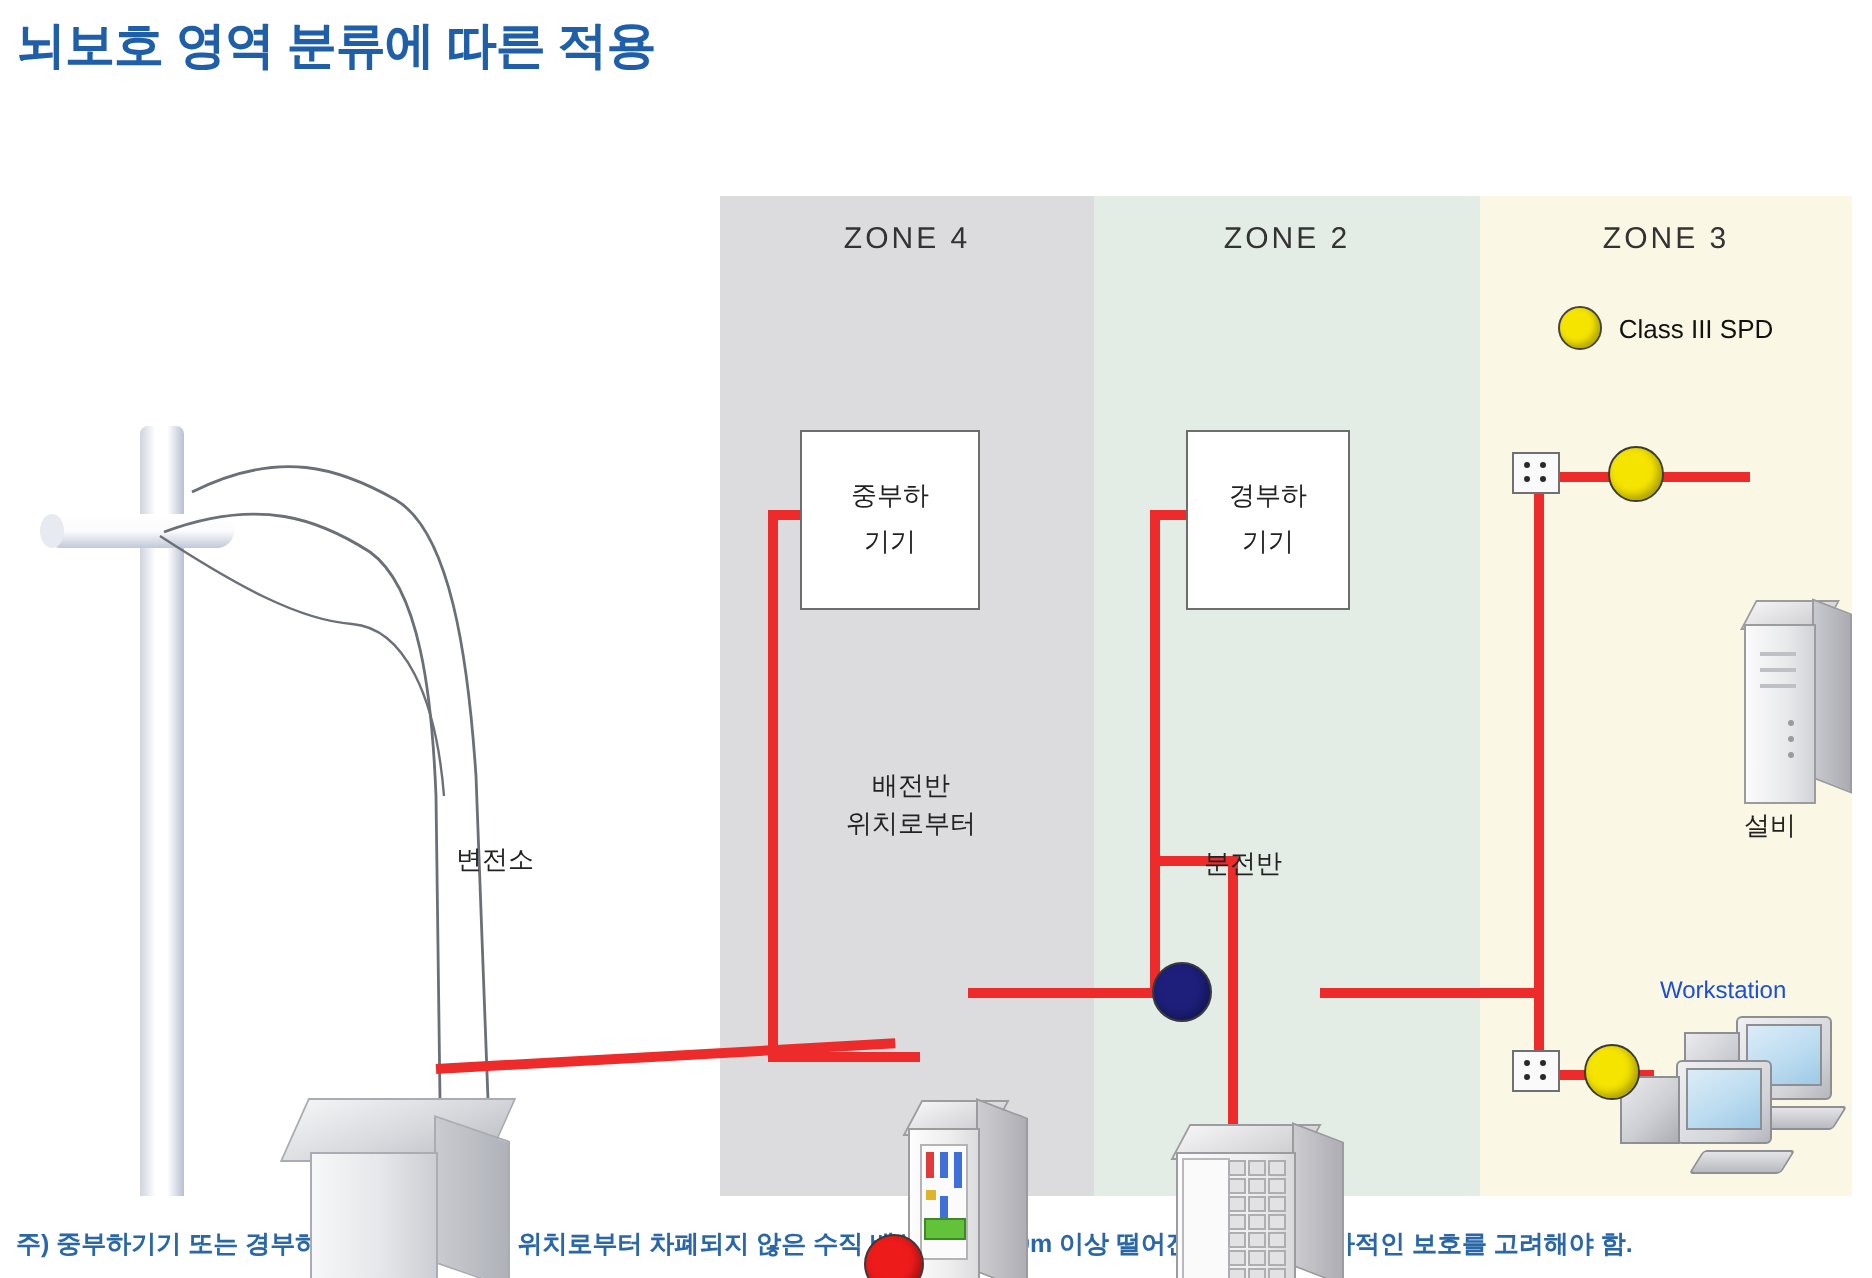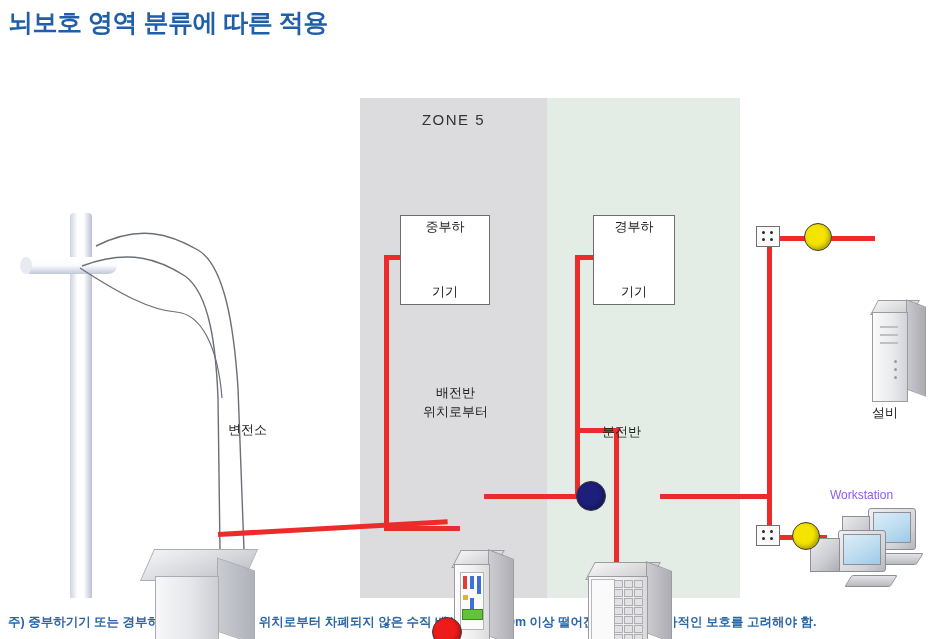--- a/index.html
+++ b/index.html
@@ -39,26 +39,26 @@
   .legend-label{font-size:13px;color:#111;white-space:nowrap;}
 
   
   .wire{position:absolute;background:#ee2b2b;z-index:3;}
   .wh{height:5px;}
   .wv{width:5px;}
 
   
   .eq-box{
     position:absolute;background:#ffffff;border:1.5px solid #6d6d6d;
-    display:flex;flex-direction:column;align-items:center;justify-content:space-between;
+    display:flex;flex-direction:column;align-items:center;justify-content:center;
     font-size:13px;color:#222;line-height:1.75;z-index:4;
   }
 
   .caption{position:absolute;font-size:13px;color:#222;white-space:nowrap;z-index:6;line-height:1.45;text-align:center;}
-  .caption.en{font-size:12px;color:#8b5cf6;}
+  .caption.en{font-size:12px;color:#1d4ed8;}
 
   .spd{
     position:absolute;border-radius:50%;border:1.5px solid #3a3a3a;z-index:7;
     box-shadow:inset -2px -2px 4px rgba(0,0,0,.3);
   }
 
   
   #pole{position:absolute;left:60px;top:115px;width:22px;height:385px;
     background:linear-gradient(90deg,#cfd3e0 0%,#ffffff 35%,#ffffff 62%,#b9c0d2 100%);
     border-radius:4px 4px 0 0;z-index:2;}
@@ -147,26 +147,34 @@
 </head>
 <body>
 
 <div id="title">뇌보호 영역 분류에 따른 적용</div>
 
 <div id="diagram">
 
   <div class="zone" id="zone0gap"></div>
 
   <div class="zone" id="zone1">
-    <div class="zone-title">ZONE 5</div>
+    <div class="zone-title">ZONE 4</div>
   </div>
 
   <div class="zone" id="zone2">
-  </div>
-
+    <div class="zone-title">ZONE 2</div>
+  </div>
+
+  <div class="zone" id="zone3">
+    <div class="zone-title">ZONE 3</div>
+    <div class="legend">
+      <span class="legend-dot" style="background:#f5e400"></span>
+      <span class="legend-label">Class III SPD</span>
+    </div>
+  </div>
 
   <div id="pole"></div>
   <div id="crossarm"></div>
   <div id="crossarm-cap"></div>
 
   <svg width="916" height="500" style="position:absolute;left:0;top:0;z-index:2;pointer-events:none;">
     <path d="M72,168 C 120,150 150,162 175,178 C 200,196 206,250 208,300 L 210,452" fill="none" stroke="#6b6f78" stroke-width="1.4"></path>
     <path d="M86,148 C 130,126 160,136 188,152 C 215,168 224,230 228,290 L 234,452" fill="none" stroke="#6b6f78" stroke-width="1.4"></path>
     <path d="M70,170 C 110,196 140,212 166,214 C 192,216 208,250 212,300" fill="none" stroke="#6b6f78" stroke-width="1.2"></path>
   </svg>

